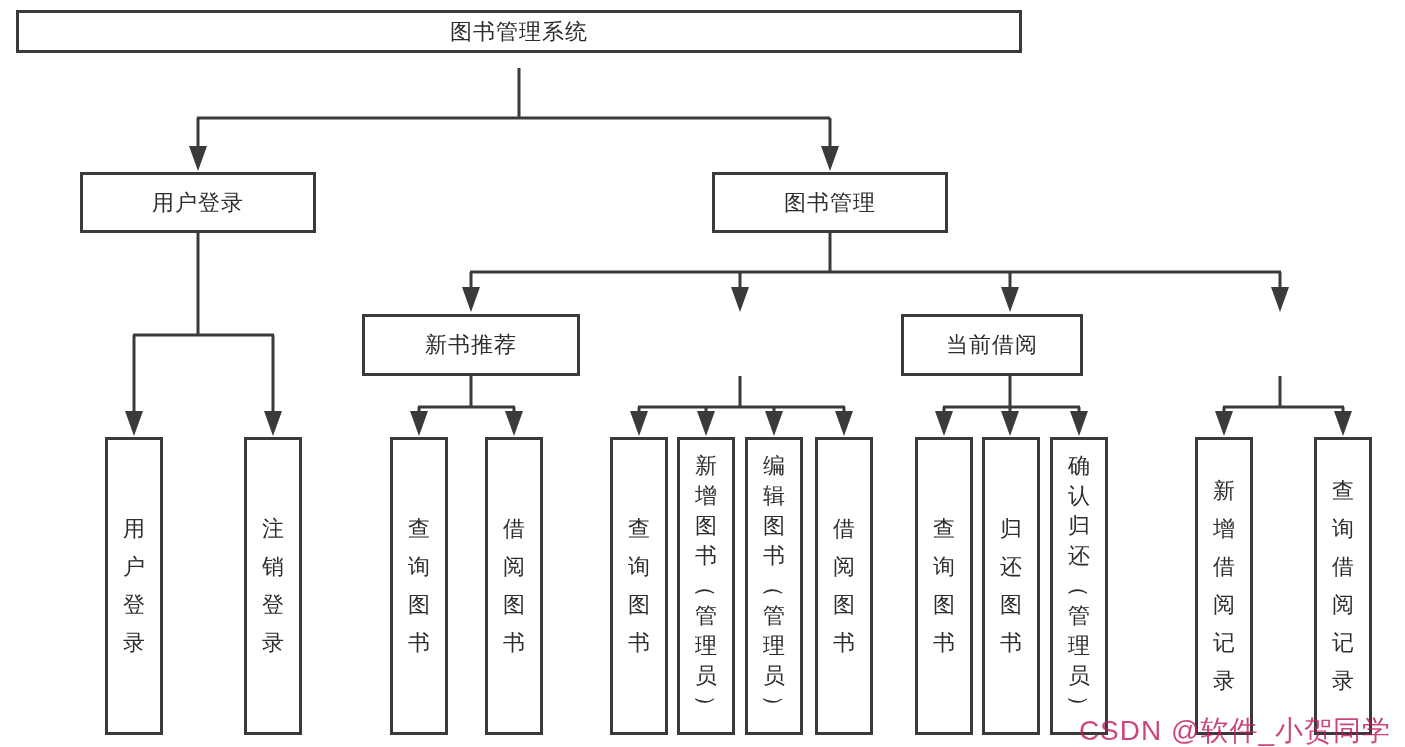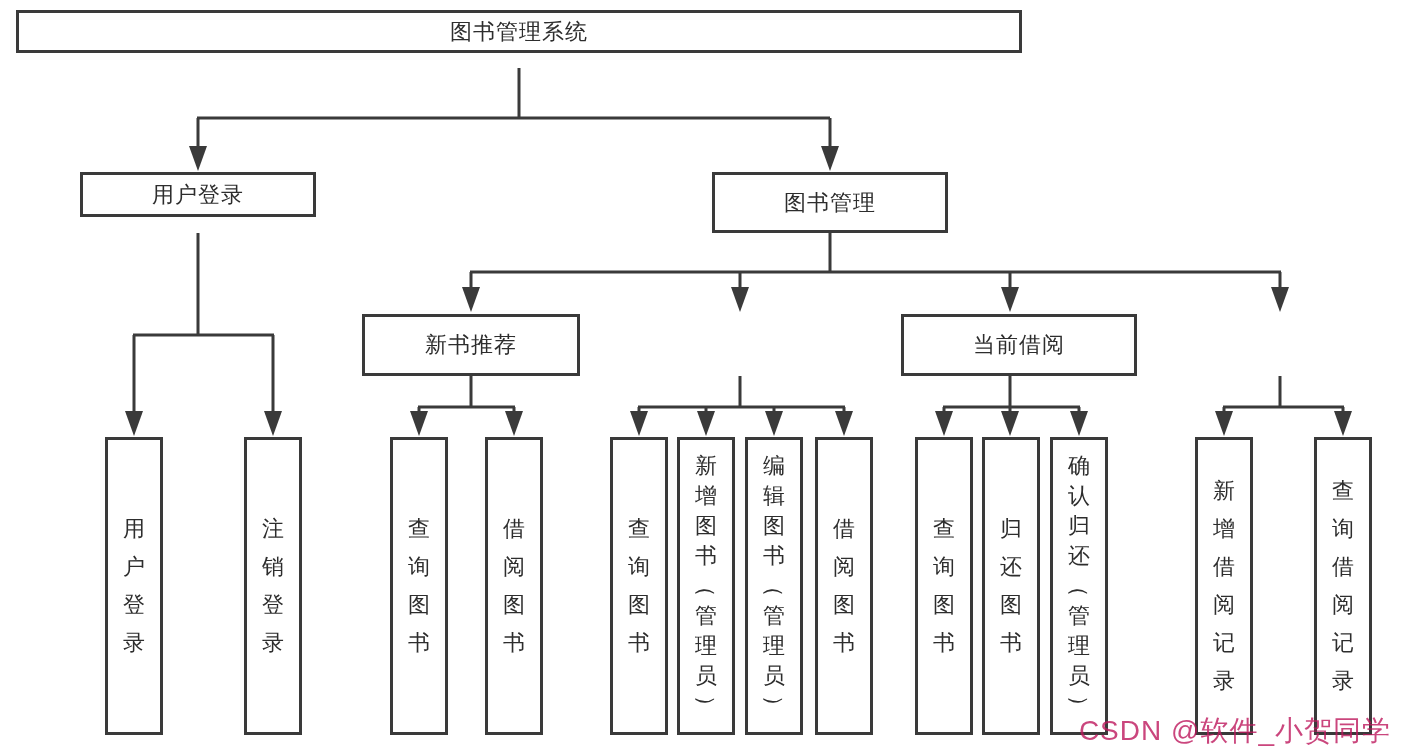--- a/index.html
+++ b/index.html
@@ -91,25 +91,25 @@
     </g>
     <g>
       <path d="M1280 376 V407 M1223 407 H1344 M1224 407 V413 M1343 407 V413"></path>
       <polygon points="1215,411 1233,411 1224,436" fill="#3a3a3a" stroke="none"></polygon>
       <polygon points="1334,411 1352,411 1343,436" fill="#3a3a3a" stroke="none"></polygon>
     </g>
   </svg>
 
   <div class="node" style="left:16px; top:10px; width:1006px; height:43px;">图书管理系统</div>
 
-  <div class="node" style="left:80px; top:172px; width:236px; height:45px;">用户登录</div>
+  <div class="node" style="left:80px; top:172px; width:236px; height:61px;">用户登录</div>
   <div class="node" style="left:362px; top:314px; width:218px; height:62px;">新书推荐</div>
 
   <div class="node" style="left:712px; top:172px; width:236px; height:61px;">图书管理</div>
-  <div class="node" style="left:901px; top:314px; width:236px; height:62px;">当前借阅</div>
+  <div class="node" style="left:901px; top:314px; width:182px; height:62px;">当前借阅</div>
 
   <div class="node vnode vtext" style="left:105px; top:437px; width:58px; height:298px;">
       <span class="vchar">用</span>
       <span class="vchar">户</span>
       <span class="vchar">登</span>
       <span class="vchar">录</span>
     </div>
   <div class="node vnode vtext" style="left:244px; top:437px; width:58px; height:298px;">
       <span class="vchar">注</span>
       <span class="vchar">销</span>

